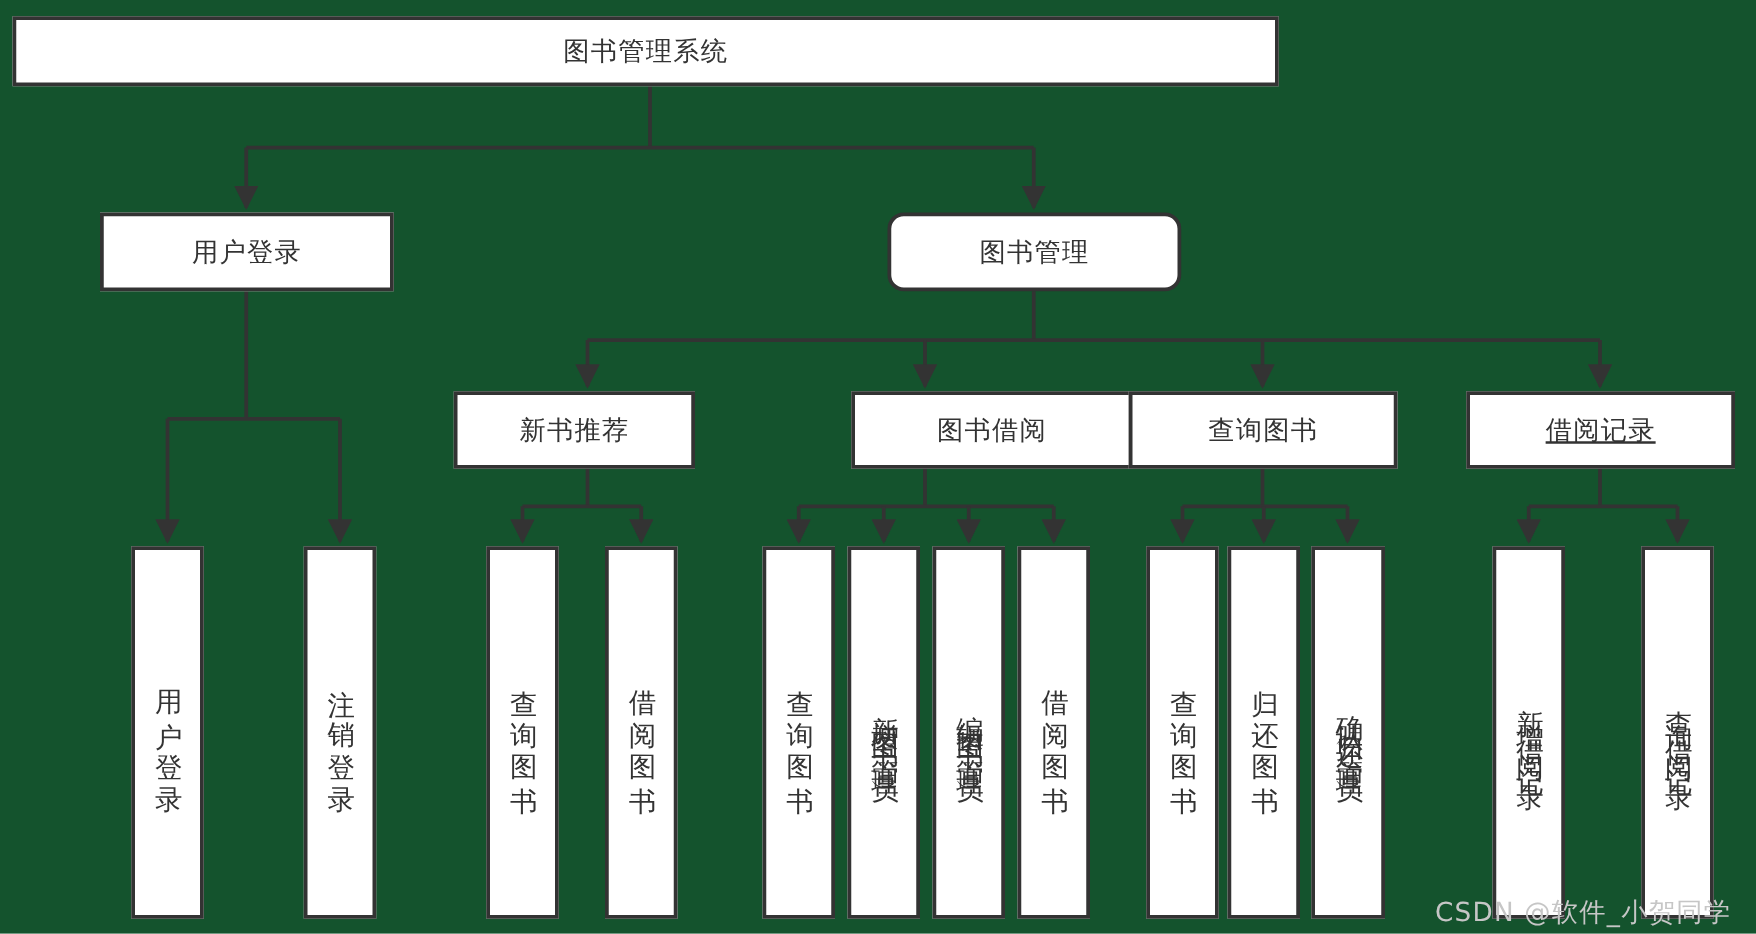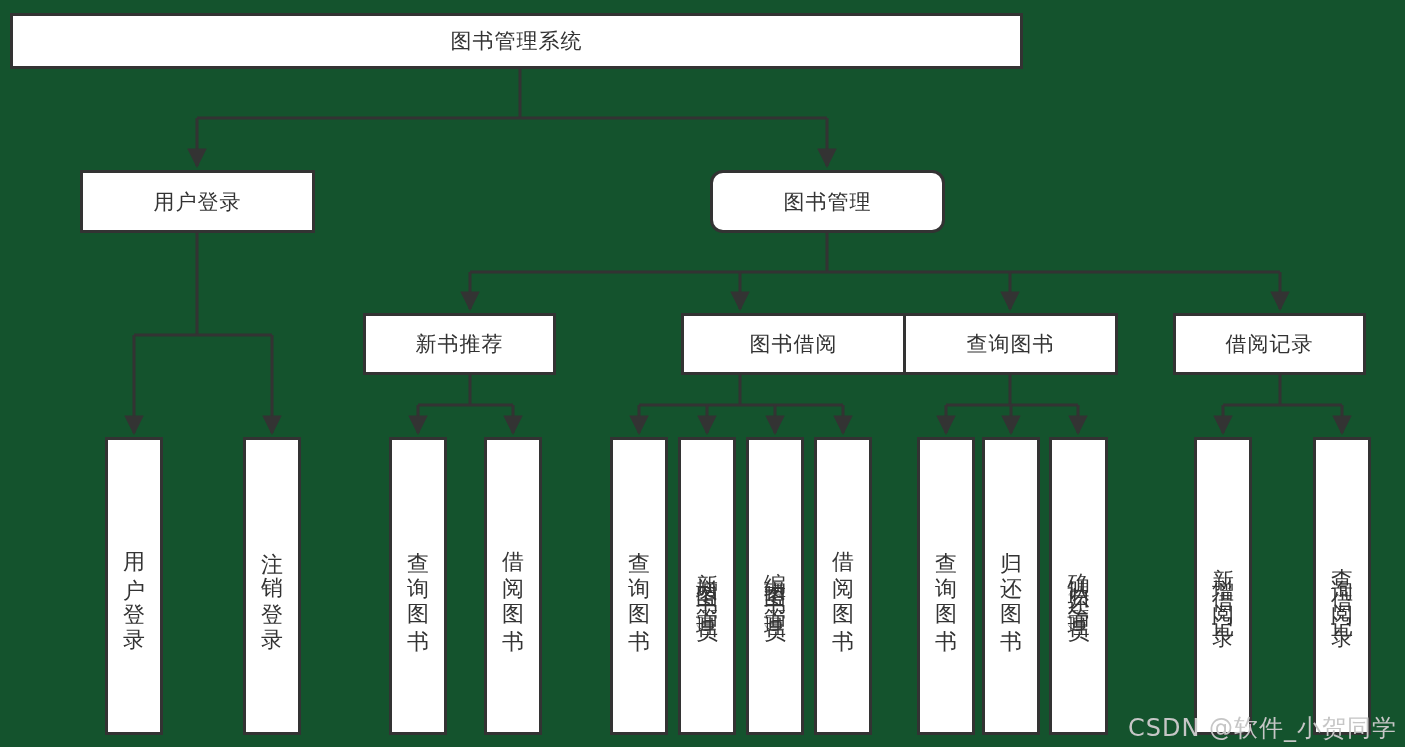--- a/index.html
+++ b/index.html
@@ -43,23 +43,23 @@
     text-orientation: mixed;
     font-size: 22px;
     color: #333333;
     line-height: 1;
   }
   .ls-wide span  { letter-spacing: 26px; }
   .ls-med span   { letter-spacing: 12px; }
   .ls-small span { letter-spacing: 7px; }
   .watermark {
     position: absolute;
-    right: 8px;
+    right: 20px;
     bottom: 3px;
-    font-size: 24px;
+    font-size: 21px;
     color: #c6c6c6;
     letter-spacing: 1px;
     white-space: nowrap;
   }
 </style>
 </head>
 <body>
 
 <div class="canvas">
 
@@ -131,21 +131,21 @@
 
   <div class="node h" style="left:363px; top:313px; width:193px; height:62px;">
     <span>新书推荐</span>
   </div>
   <div class="node h" style="left:633px; top:313px; width:225px; height:62px;margin-left:48px;">
     <span>图书借阅</span>
   </div>
   <div class="node h" style="left:903px; top:313px; width:215px; height:62px;">
     <span>查询图书</span>
   </div>
-  <div class="node h" style="left:1173px; top:313px; width:193px; height:62px;">
+  <div class="node h" style="left:1173px; top:313px; width:215px; height:62px;text-decoration:underline;">
     <span>借阅记录</span>
   </div>
 
   <div class="node leaf ls-wide" style="left:105px; top:437px; width:58px; height:298px;">
     <span>用户登录</span>
   </div>
   <div class="node leaf ls-wide" style="left:243px; top:437px; width:58px; height:298px;">
     <span>注销登录</span>
   </div>
 

